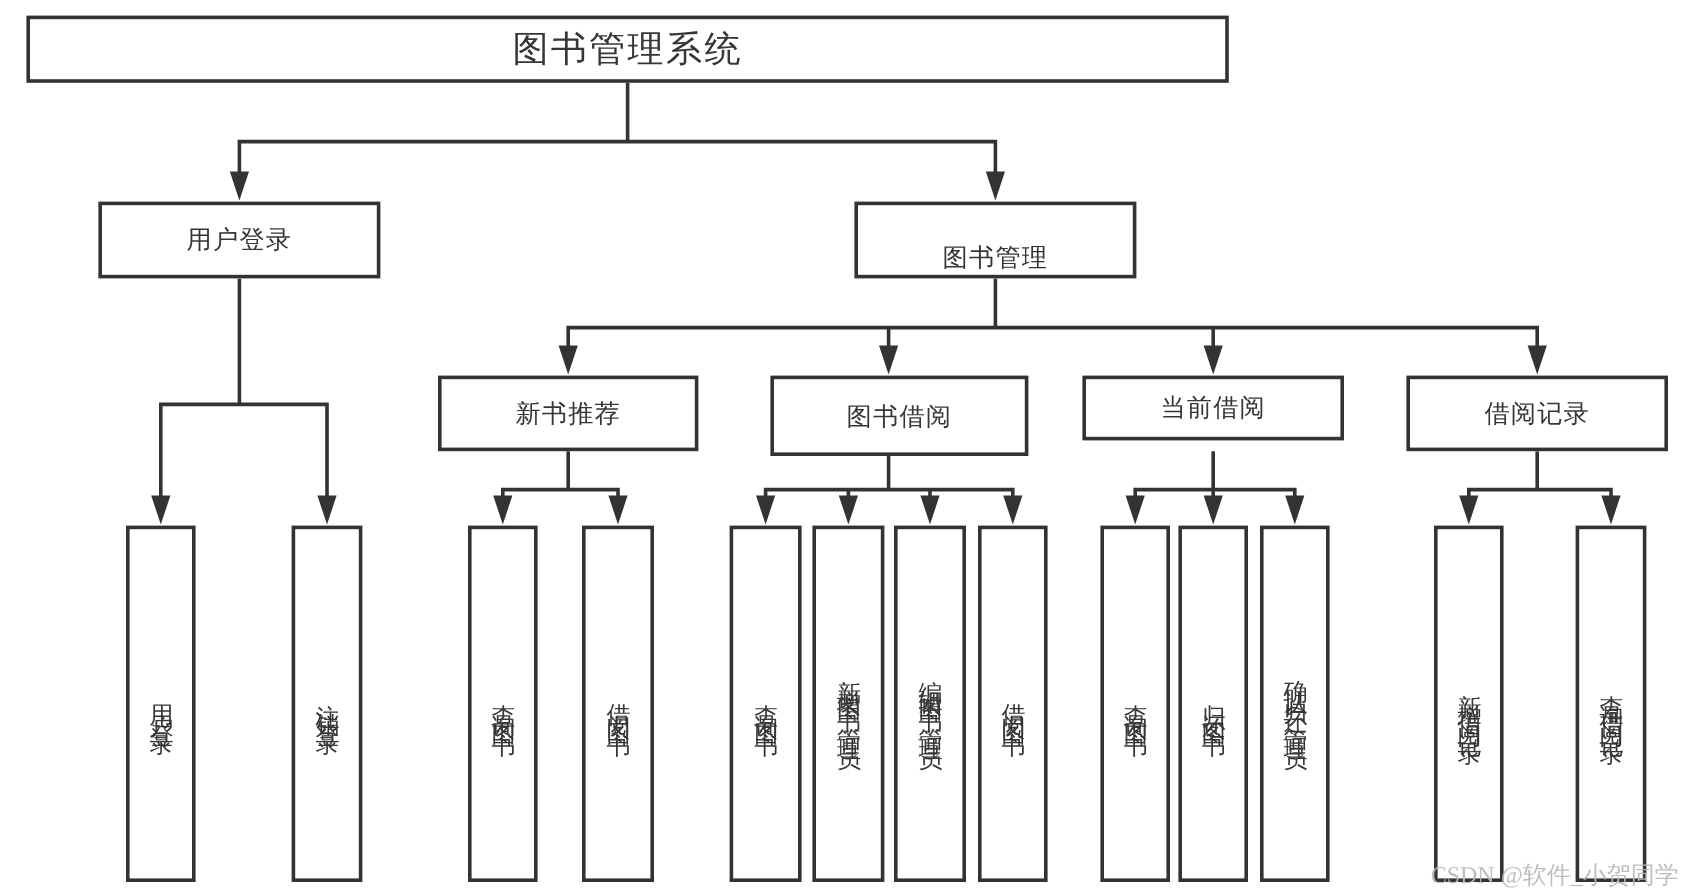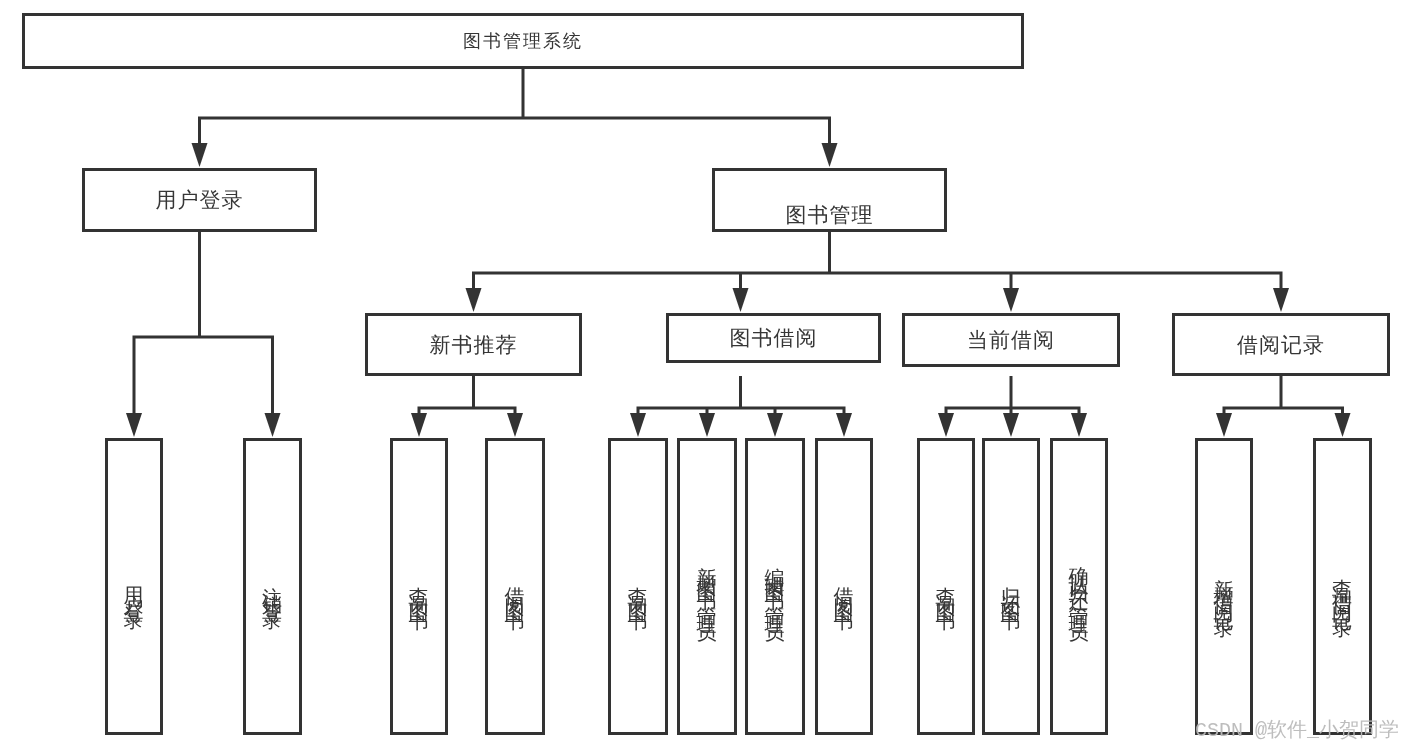--- a/index.html
+++ b/index.html
@@ -33,35 +33,35 @@
     align-items: center;
     justify-content: center;
     text-align: center;
     white-space: nowrap;
   }
   .h-box {
     font-size: 21px;
     letter-spacing: 1px;
   }
   .root-box {
-    font-size: 18px;
+    font-size: 30px;
     letter-spacing: 2px;
   }
   .v-box {
     writing-mode: vertical-rl;
     text-orientation: mixed;
     font-size: 20px;
     letter-spacing: 8px;
     line-height: 1;
   }
   .watermark {
     position: absolute;
     right: 6px;
     bottom: 4px;
-    font-family: Liberation Mono, monospace;
+    font-family: Liberation Serif, serif;
     font-size: 20px;
     color: rgba(185, 185, 185, 0.95);
     z-index: 5;
     pointer-events: none;
   }
 </style>
 </head>
 <body>
 
 <div class="stage">
@@ -116,21 +116,21 @@
   <div class="box h-box" style="left:82px; top:168px; width:235px; height:64px;">
     <span>用户登录</span>
   </div>
   <div class="box h-box" style="left:712px; top:168px; width:235px; height:64px;align-items:flex-end;">
     <span>图书管理</span>
   </div>
 
   <div class="box h-box" style="left:365px; top:313px; width:217px; height:63px;">
     <span>新书推荐</span>
   </div>
-  <div class="box h-box" style="left:666px; top:313px; width:215px; height:50px;">
+  <div class="box h-box" style="left:642px; top:313px; width:215px; height:67px;">
     <span>图书借阅</span>
   </div>
   <div class="box h-box" style="left:902px; top:313px; width:218px; height:54px;">
     <span>当前借阅</span>
   </div>
   <div class="box h-box" style="left:1172px; top:313px; width:218px; height:63px;">
     <span>借阅记录</span>
   </div>
 
   <div class="box v-box" style="left:105px; top:438px; width:58px; height:297px;">

